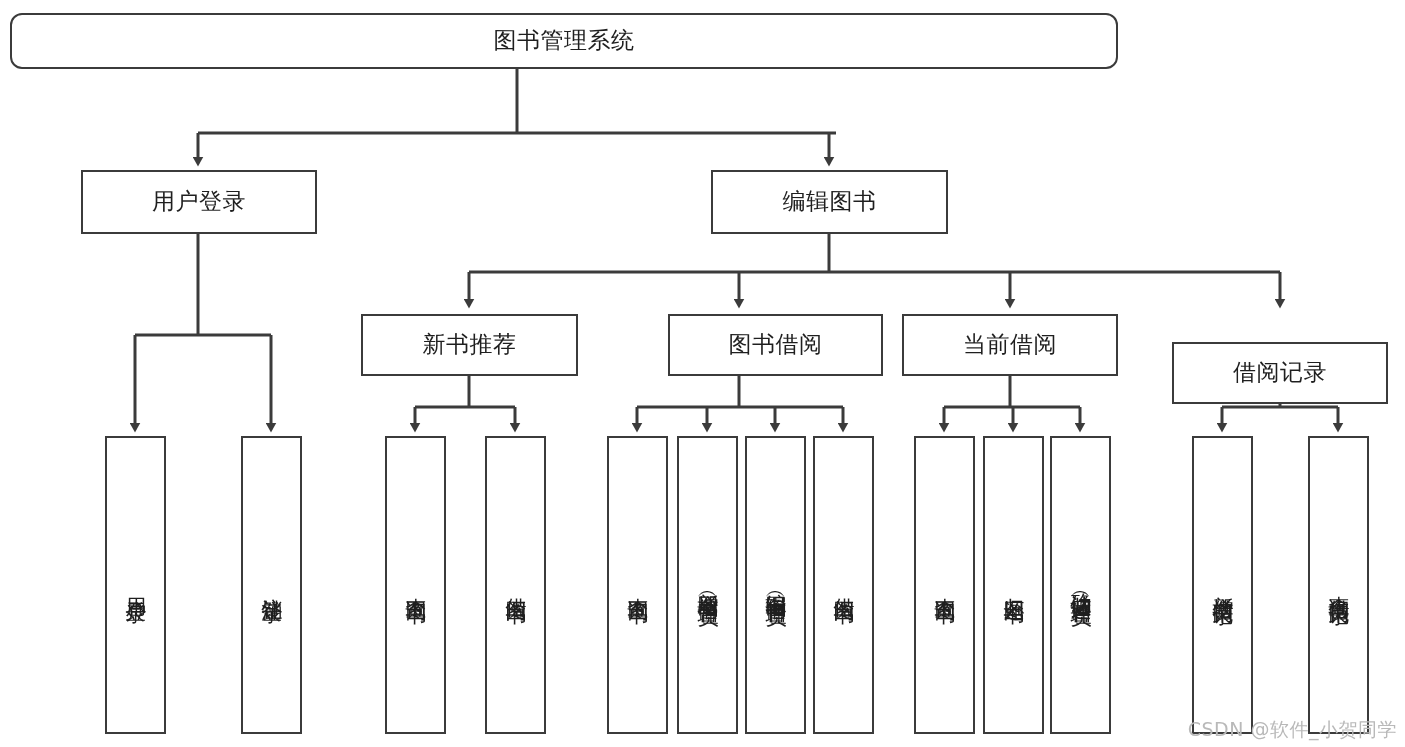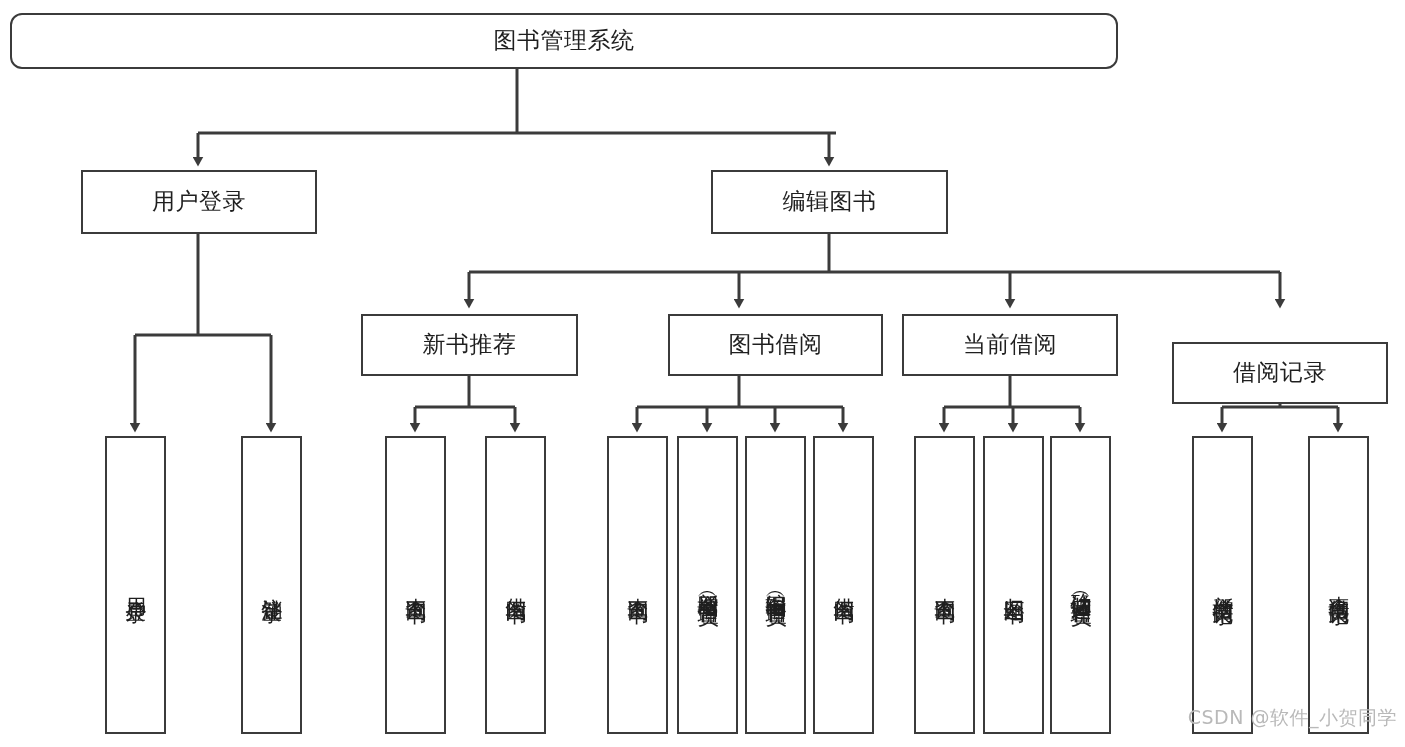--- a/index.html
+++ b/index.html
@@ -59,21 +59,21 @@
     justify-content: center;
     padding: 6px 0;
   }
   .node.root .node-label,
   .node.branch .node-label {
     font-size: 23px;
   }
   #watermark {
     position: absolute;
     right: 8px;
-    bottom: 16px;
+    bottom: 4px;
     font-size: 19px;
     color: #b9b9b9;
     letter-spacing: 0.5px;
     z-index: 5;
     white-space: nowrap;
   }
 </style>
 </head>
 <body>
 

